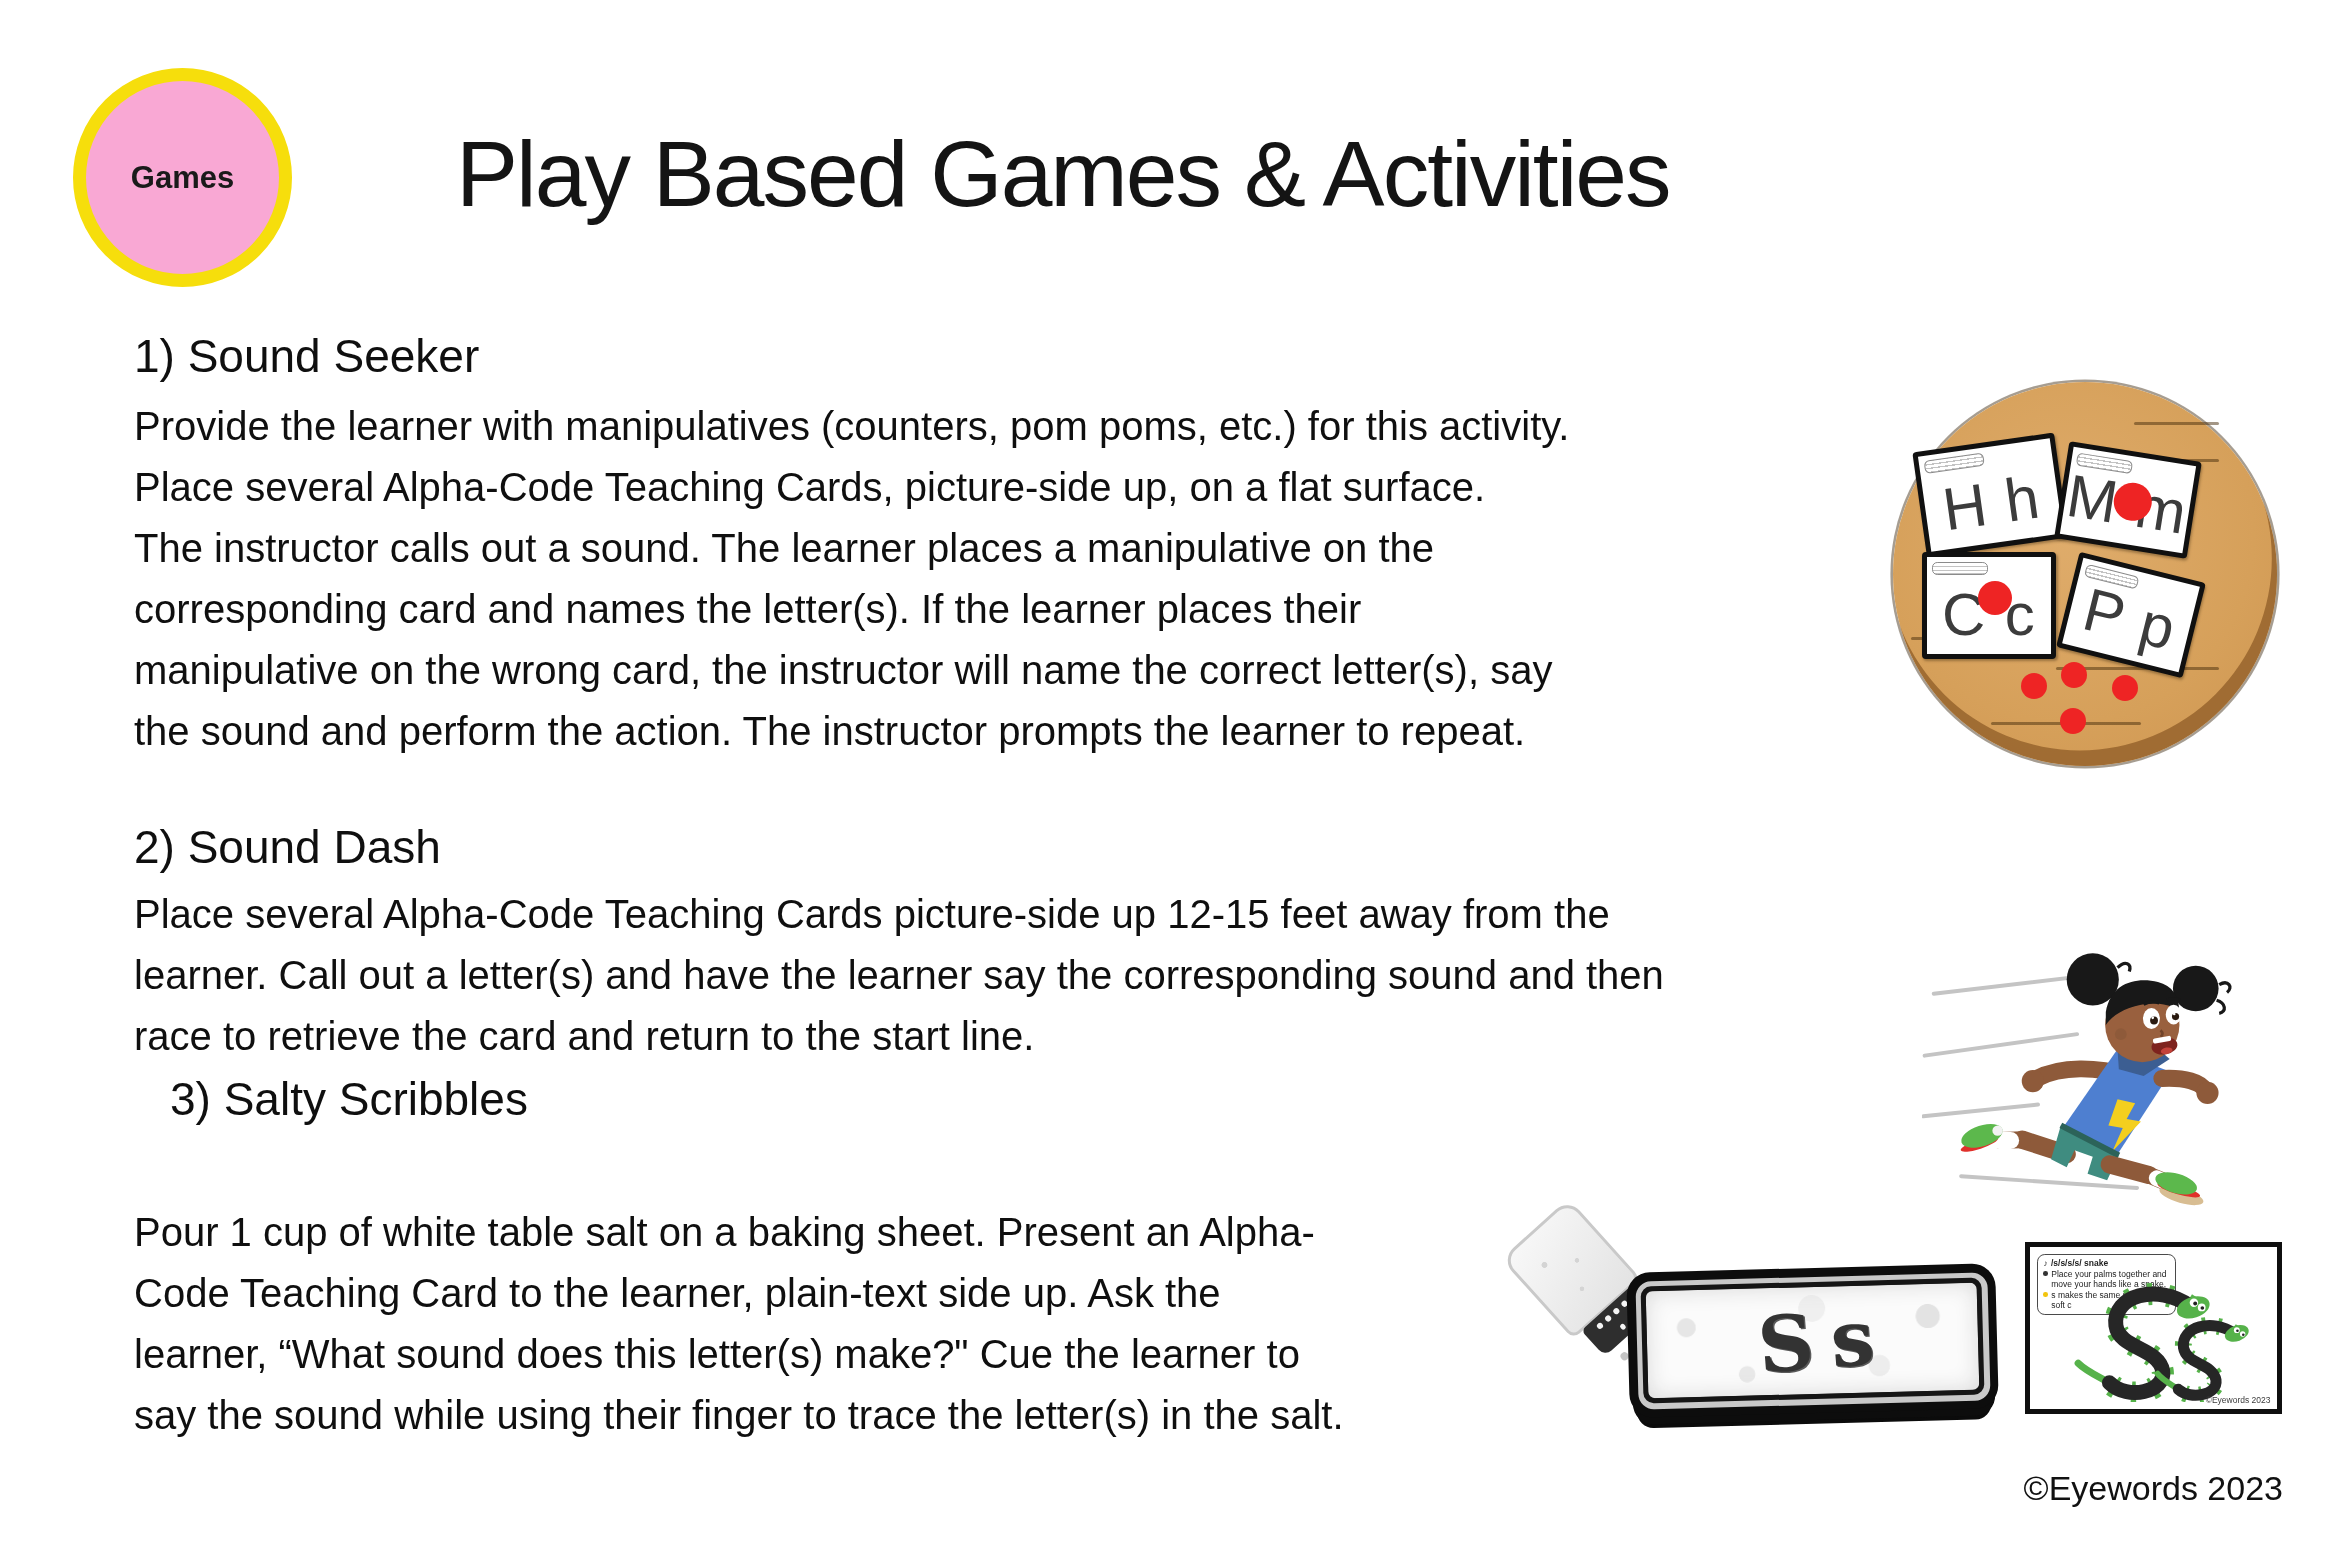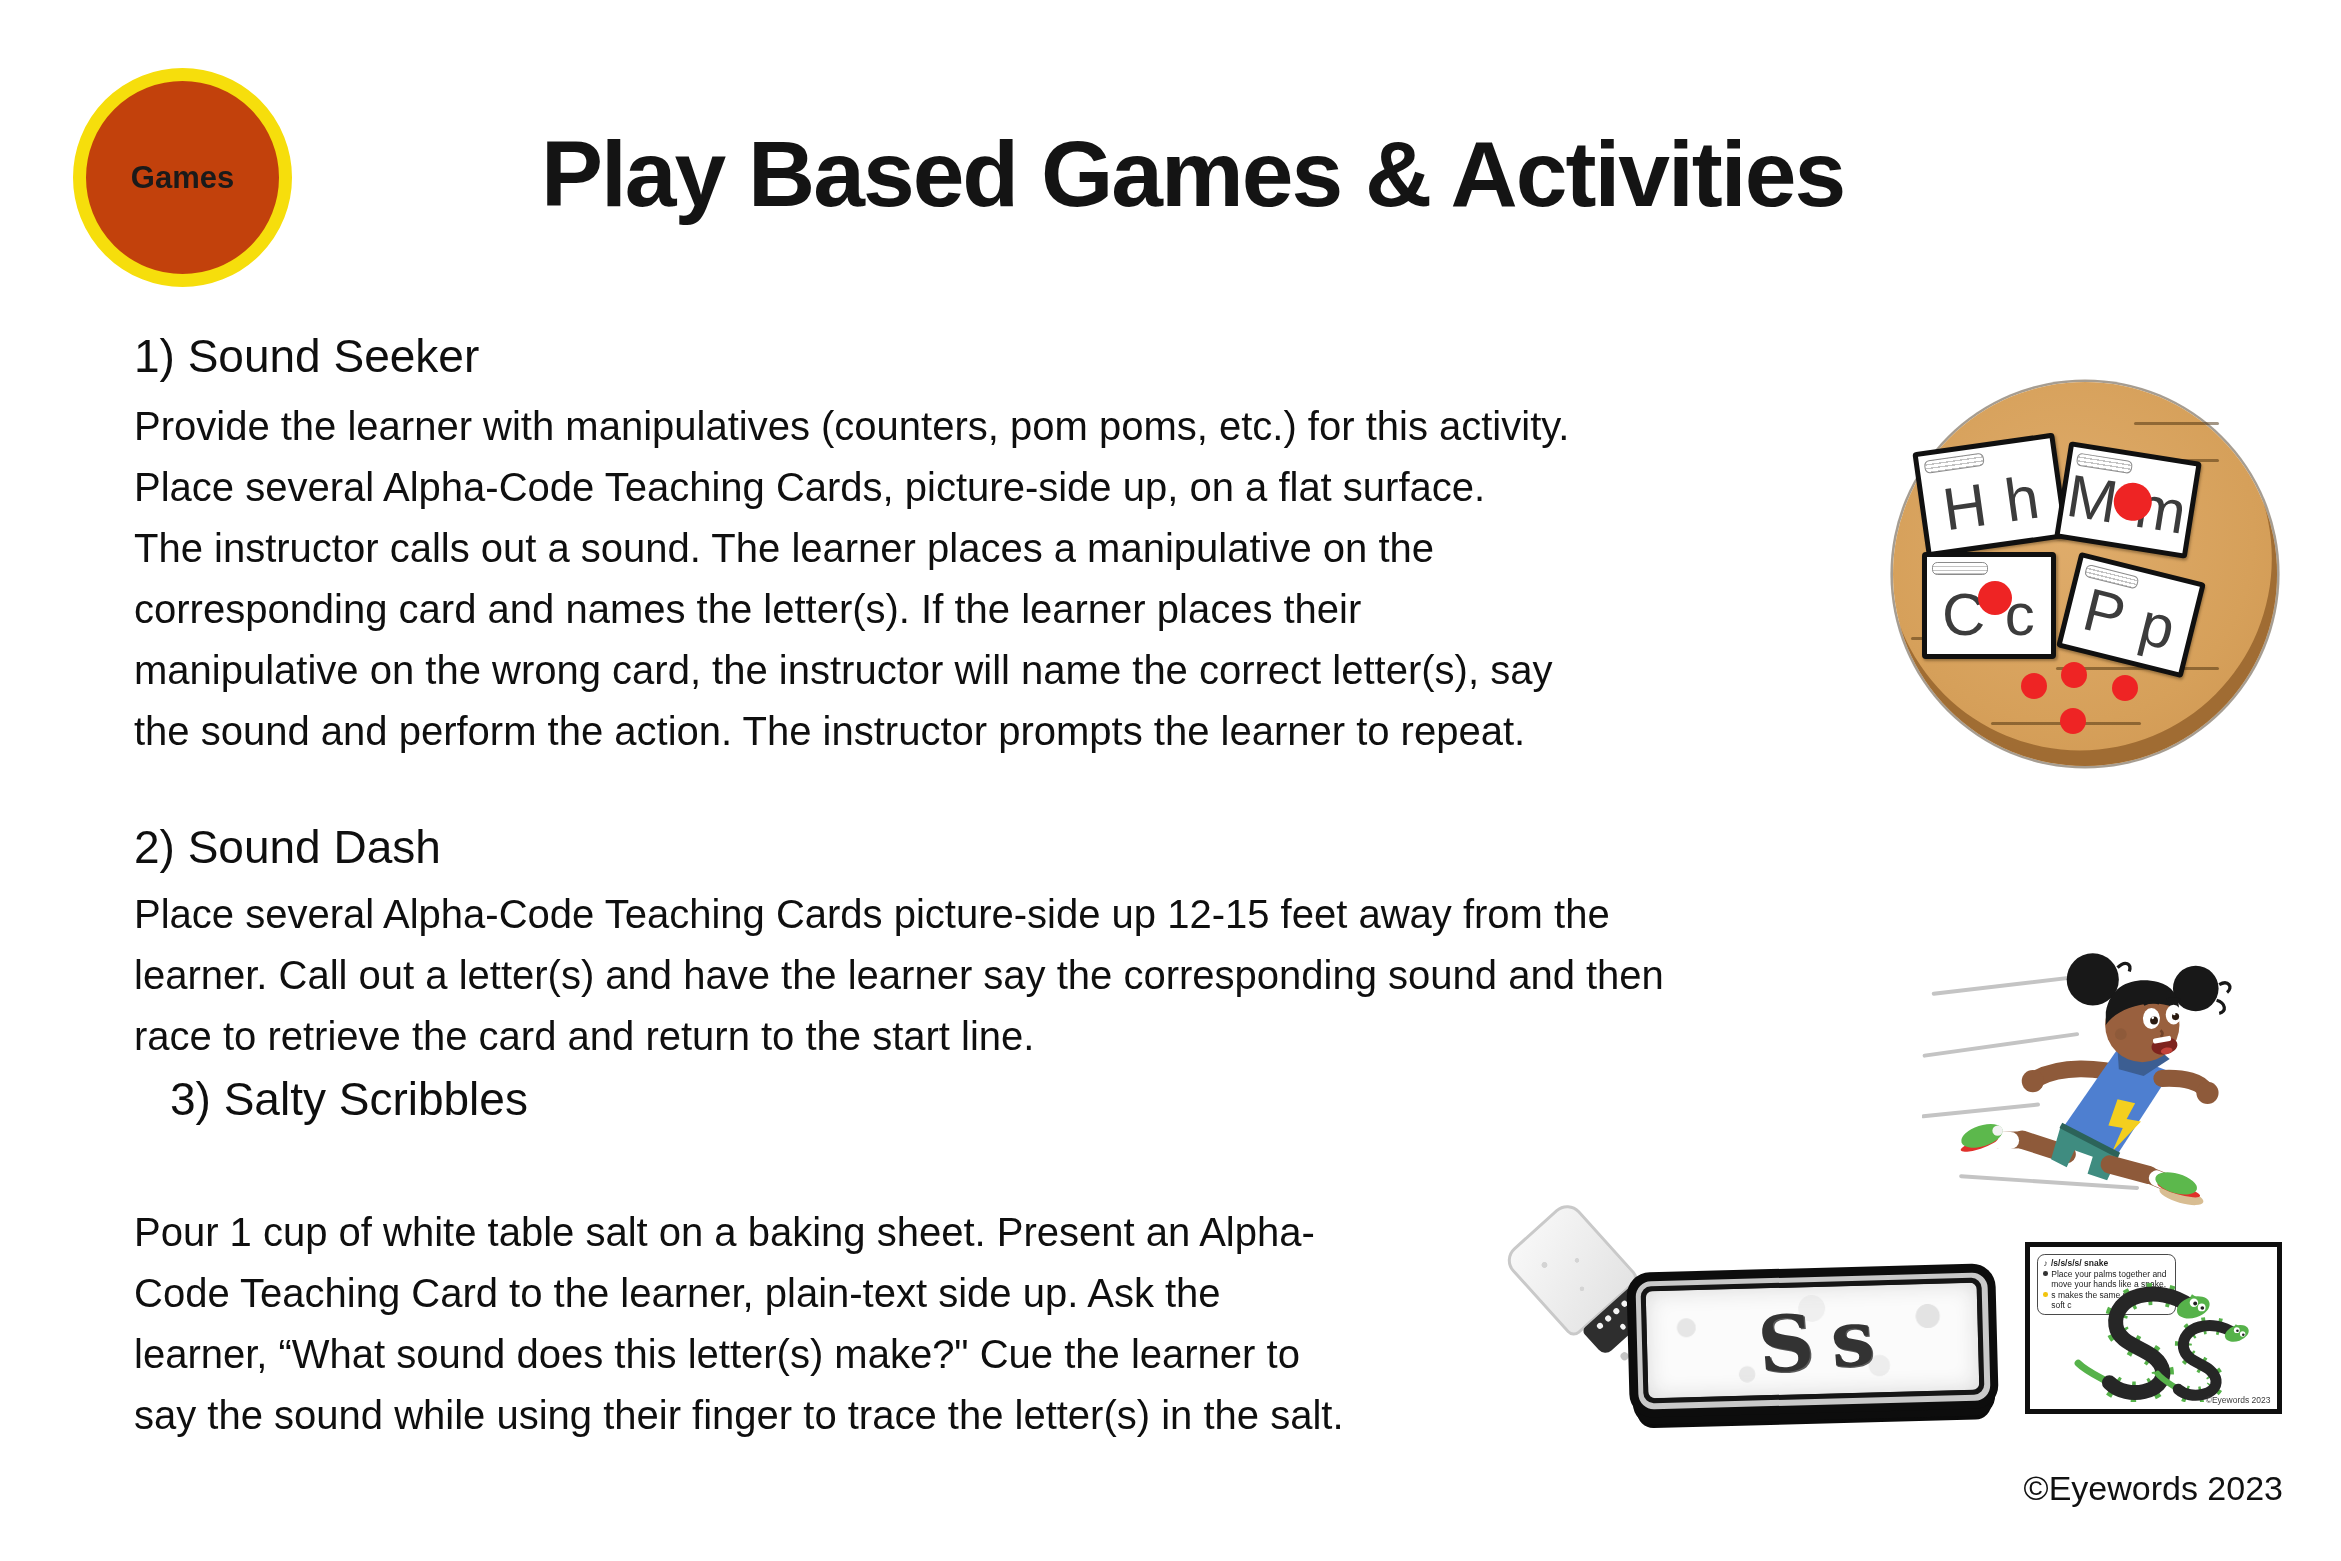--- a/index.html
+++ b/index.html
@@ -9,28 +9,28 @@
     font-family:"Liberation Sans", sans-serif;
     position:relative; overflow:hidden;
     color:#111;
   }
   
   .badge {
     position:absolute; left:73px; top:68px;
     width:219px; height:219px; box-sizing:border-box;
     border:13px solid #F6DE0C; border-radius:50%;
     display:flex; align-items:center; justify-content:center;
-    background:#c2410c;
+    background:#f9a8d4;
   }
   .badge-label { font-size:31px; font-weight:bold; color:#1a1a1a; letter-spacing:0; }
 
   
   .title {
     position:absolute; left:456px; top:121px; width:1473px; margin:0;
-    text-align:center; font-size:93px; font-weight:700; letter-spacing:-2px; color:#141414;
+    text-align:left; font-size:93px; font-weight:400; letter-spacing:-2px; color:#141414;
     white-space:nowrap;
   }
 
   
   .sec-heading { position:absolute; left:134px; margin:0; font-size:46px; font-weight:400; color:#0f0f0f; z-index:1; }
   .sec-body {
     position:absolute; left:134px; margin:0;
     font-size:40px; line-height:61px; color:#0f0f0f;
     white-space:pre-line; z-index:1;
   }

